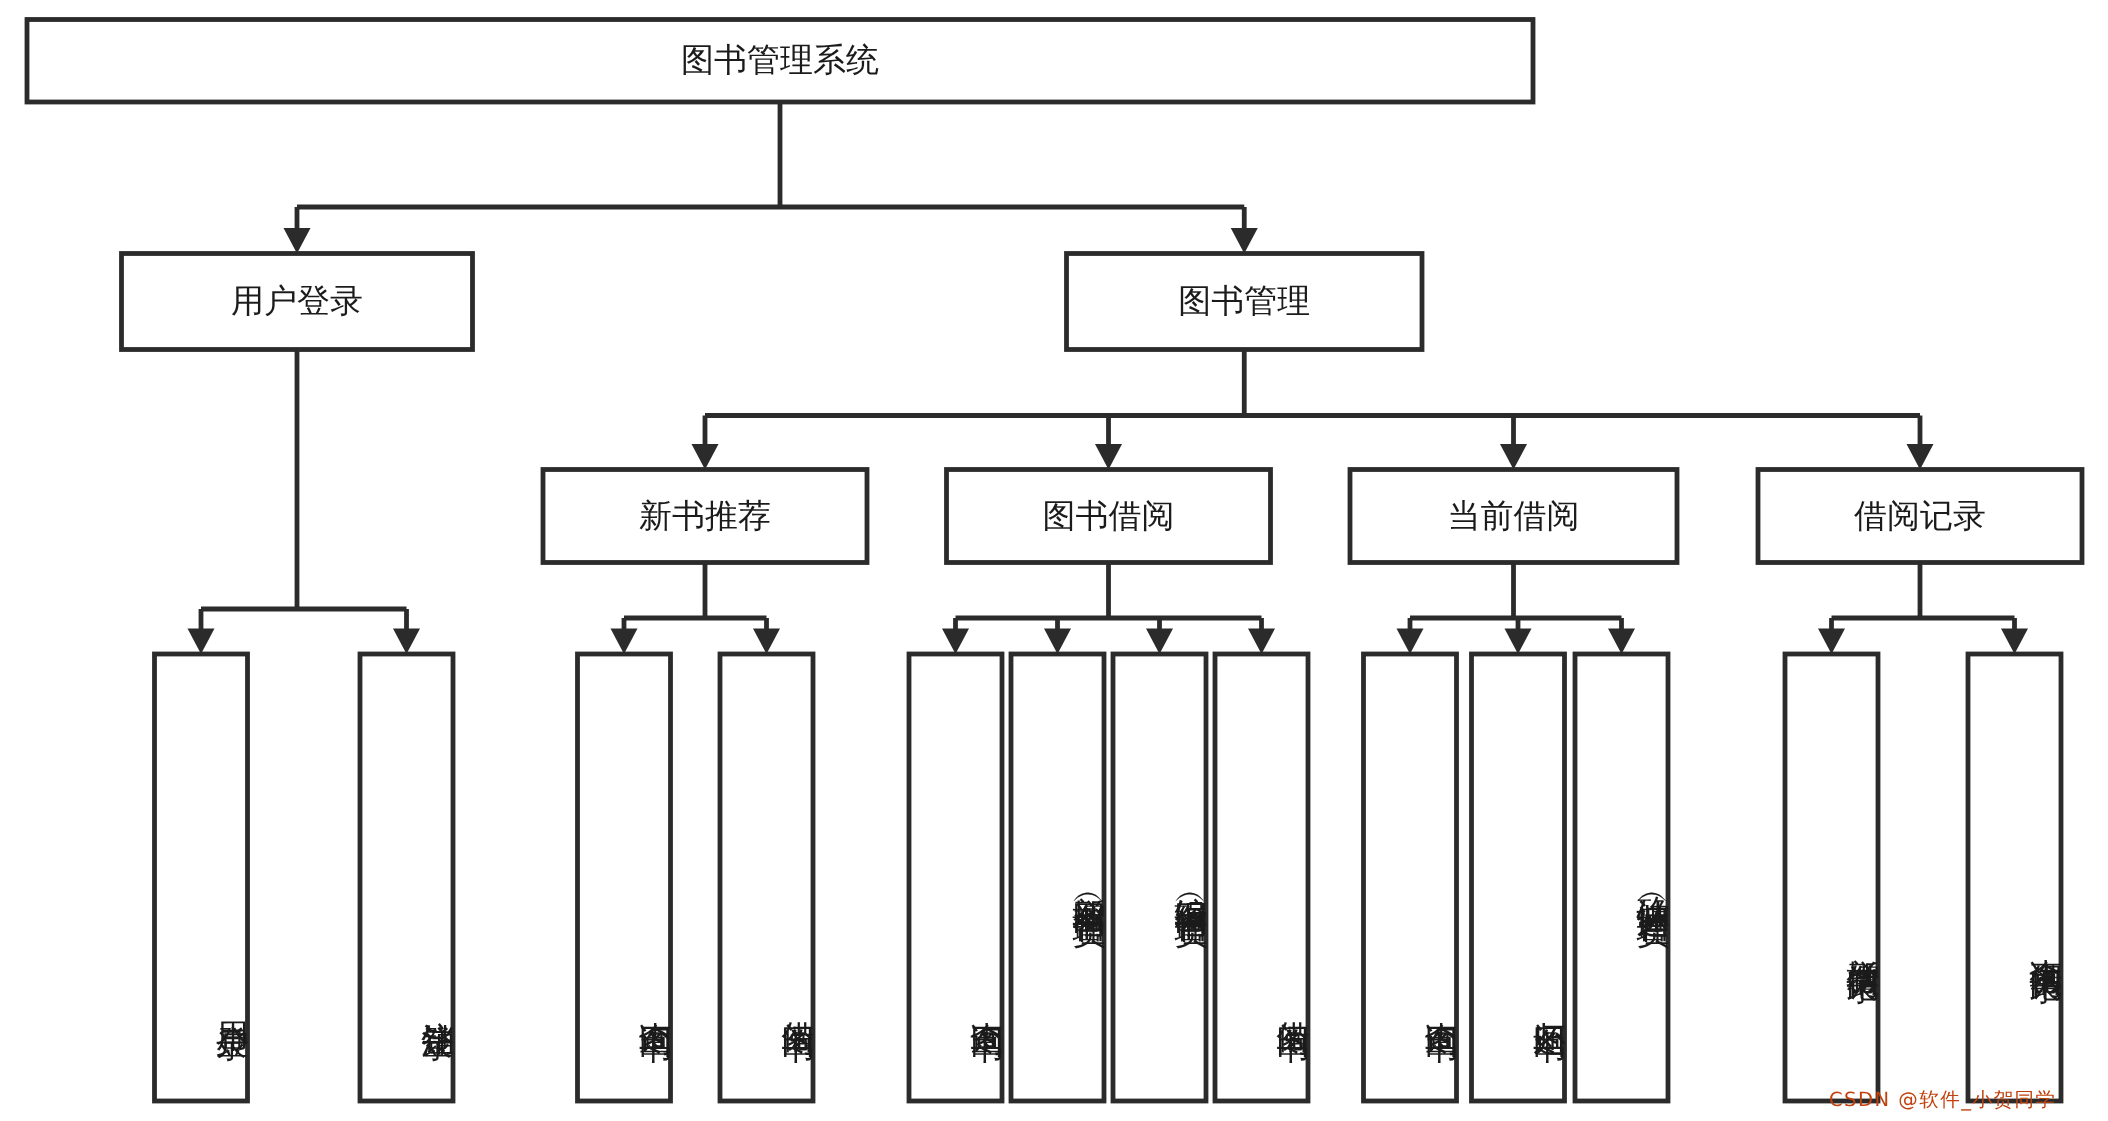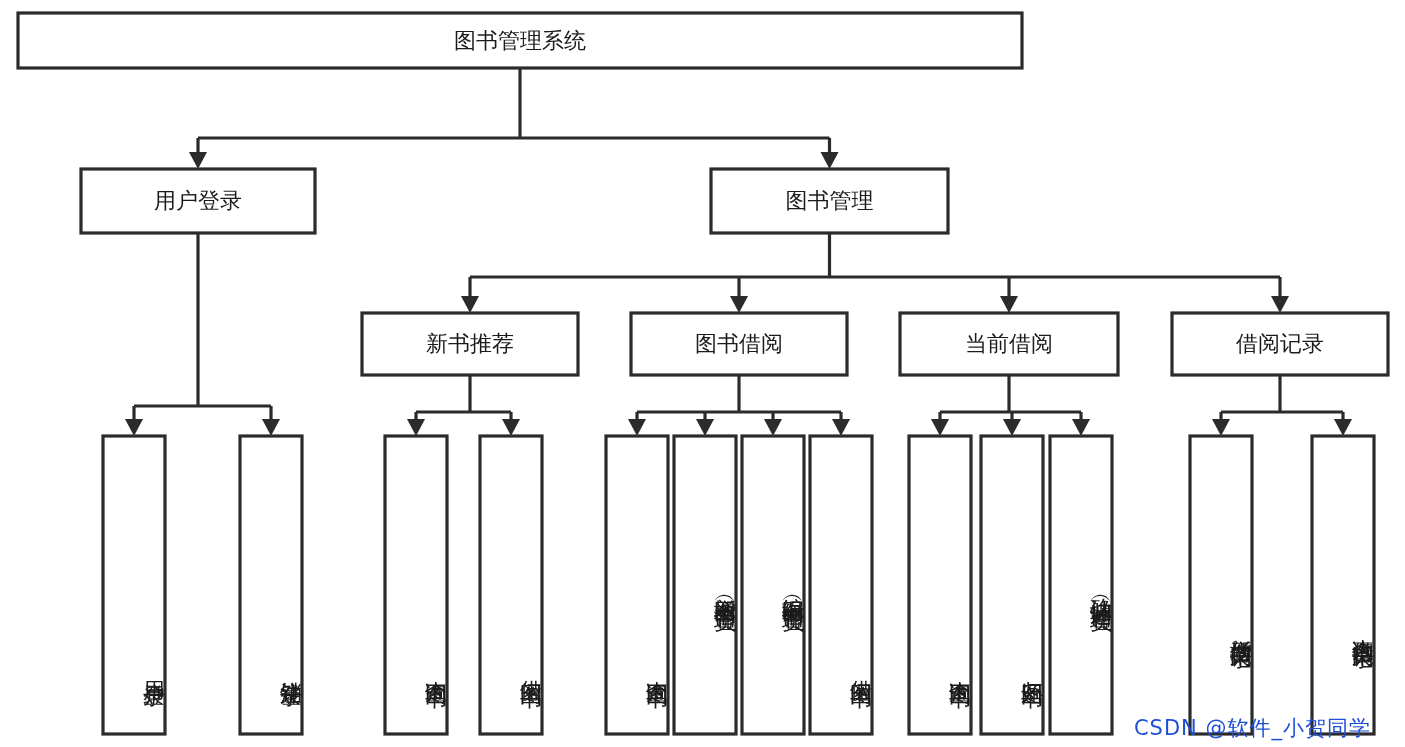--- a/index.html
+++ b/index.html
@@ -7,21 +7,21 @@
   #diagram-root{position:relative;width:1379px;height:747px;background:#ffffff;}
   svg#flow{position:absolute;left:0;top:0;width:1405px;height:747px;}
   .node-rect{fill:#ffffff;stroke:#2b2b2b;stroke-width:3.2;}
   .connector{stroke:#2b2b2b;stroke-width:3.2;fill:none;stroke-linecap:butt;}
   .arrow-head{fill:#2b2b2b;stroke:none;}
   .node-label{font-family:"DejaVu Sans","Liberation Sans",sans-serif;fill:#1b1b1b;font-size:22px;text-anchor:middle;dominant-baseline:middle;}
   .leaf-label-wrap{position:absolute;display:flex;align-items:flex-start;justify-content:center;
     writing-mode:vertical-rl;text-orientation:upright;font-size:22px;color:#1b1b1b;
     font-family:"DejaVu Sans","Liberation Sans",sans-serif;letter-spacing:2px;line-height:1;
     pointer-events:none;white-space:nowrap;}
-  .watermark{position:absolute;right:8px;bottom:5px;font-size:21px;color:#1d4ed8;
+  .watermark{position:absolute;right:8px;bottom:5px;font-size:13px;color:#c2410c;
     font-family:"DejaVu Sans","Liberation Sans",sans-serif;letter-spacing:1px;white-space:nowrap;}
 </style>
 </head>
 <body>
 
 <div id="diagram-root">
 
   <svg id="flow" viewBox="0 0 1405 747">
     <g id="connectors">
         <line x1="520" y1="68" x2="520" y2="138" class="connector"></line>

